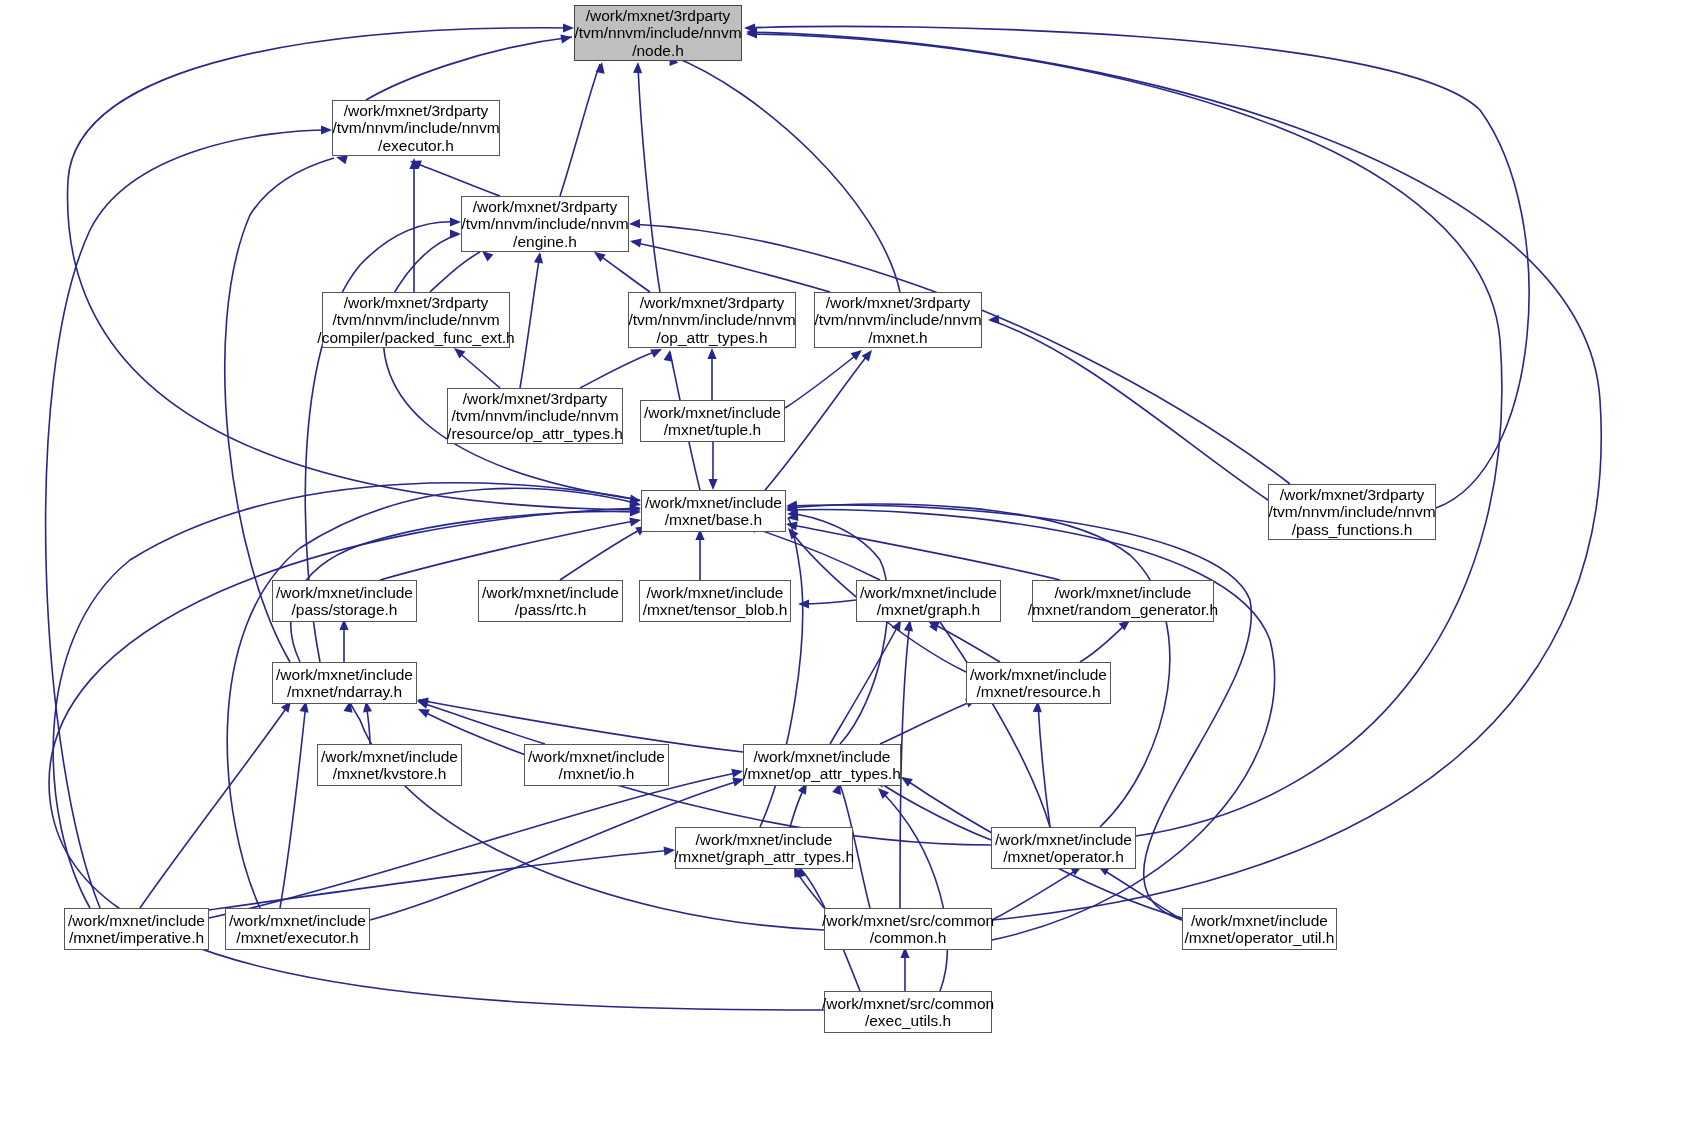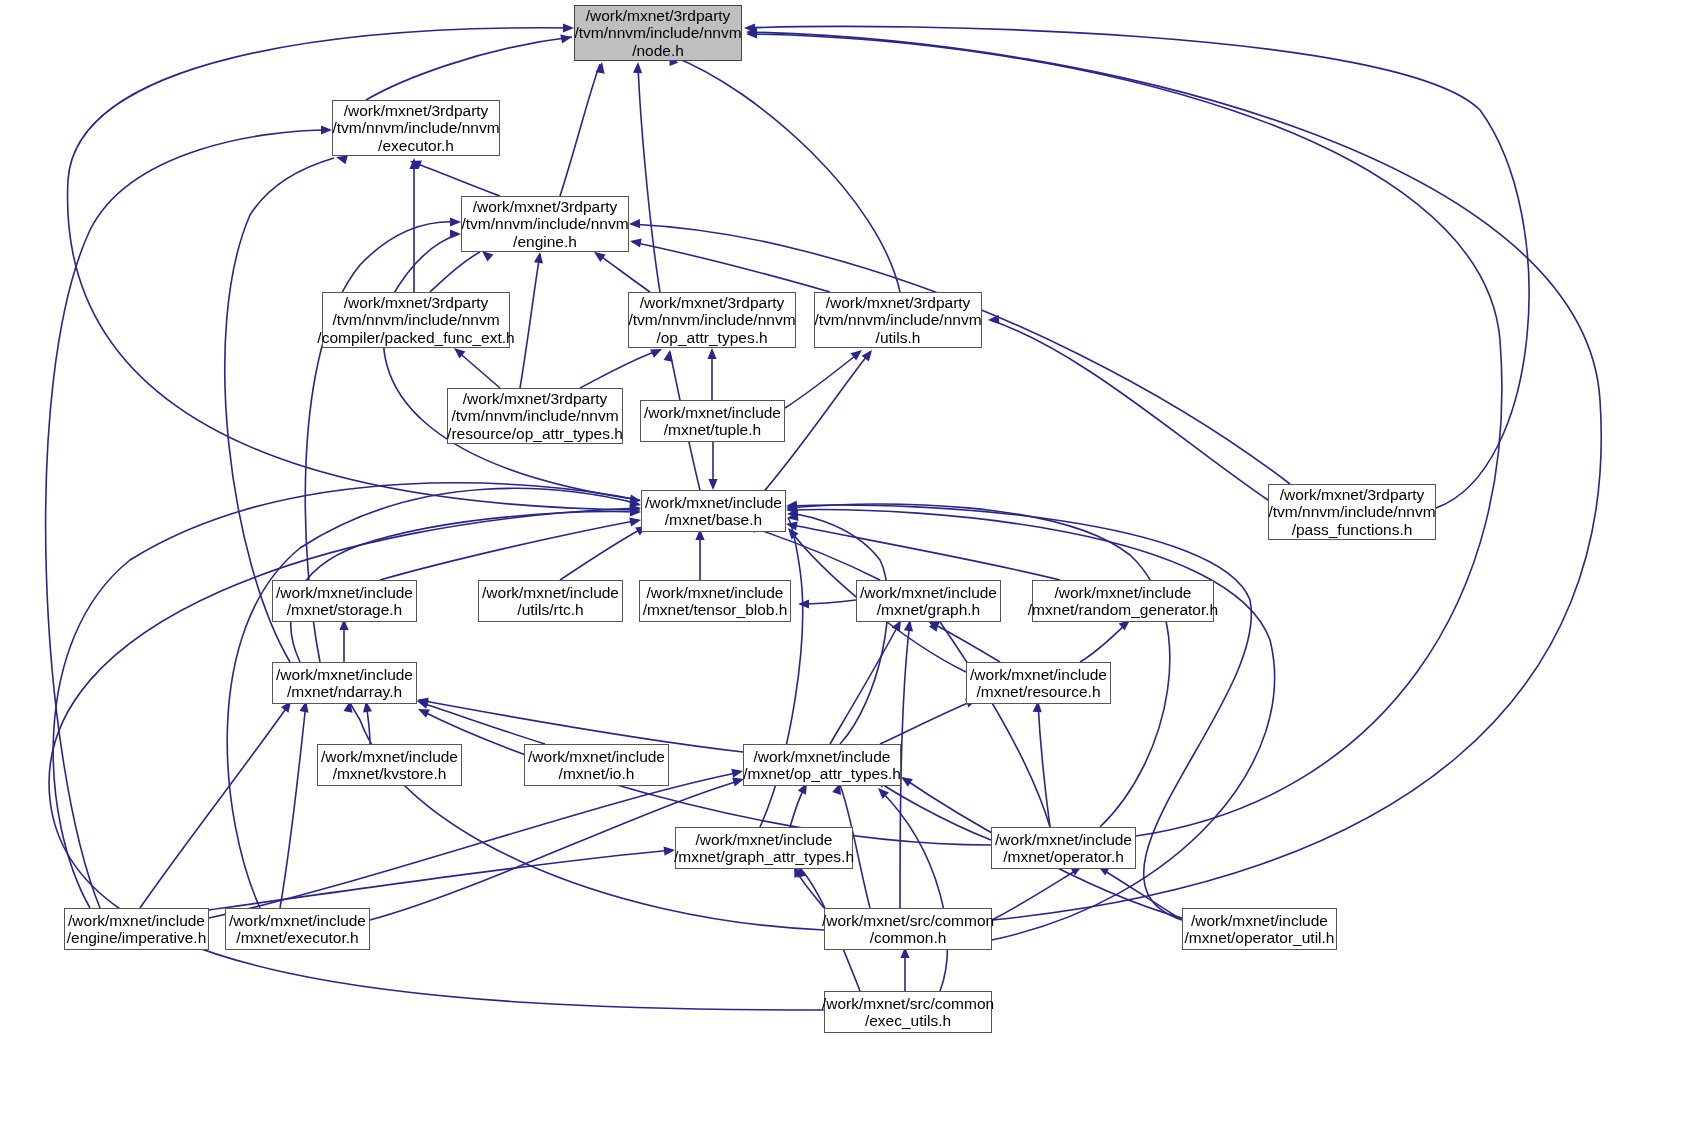--- a/index.html
+++ b/index.html
@@ -345,36 +345,36 @@
         <path class="edge-path" d="M 940,991 C 960,940 940,850 880,790"></path>
         <polygon class="arrow-head" points="0,0 -11,4.6 -11,-4.6" transform="translate(878,788) rotate(-135)"></polygon>
       </g>
     </svg>
   <div id="node-layer">
       <div class="node-box root-node" style="left: 574px; top: 5px; width: 168px; height: 56px;"><span class="node-line">/work/mxnet/3rdparty</span><span class="node-line">/tvm/nnvm/include/nnvm</span><span class="node-line">/node.h</span></div>
       <div class="node-box" style="left: 332px; top: 100px; width: 168px; height: 56px;"><span class="node-line">/work/mxnet/3rdparty</span><span class="node-line">/tvm/nnvm/include/nnvm</span><span class="node-line">/executor.h</span></div>
       <div class="node-box" style="left: 461px; top: 196px; width: 168px; height: 56px;"><span class="node-line">/work/mxnet/3rdparty</span><span class="node-line">/tvm/nnvm/include/nnvm</span><span class="node-line">/engine.h</span></div>
       <div class="node-box" style="left: 322px; top: 292px; width: 188px; height: 56px;"><span class="node-line">/work/mxnet/3rdparty</span><span class="node-line">/tvm/nnvm/include/nnvm</span><span class="node-line">/compiler/packed_func_ext.h</span></div>
       <div class="node-box" style="left: 628px; top: 292px; width: 168px; height: 56px;"><span class="node-line">/work/mxnet/3rdparty</span><span class="node-line">/tvm/nnvm/include/nnvm</span><span class="node-line">/op_attr_types.h</span></div>
-      <div class="node-box" style="left: 814px; top: 292px; width: 168px; height: 56px;"><span class="node-line">/work/mxnet/3rdparty</span><span class="node-line">/tvm/nnvm/include/nnvm</span><span class="node-line">/utils.h</span></div>
+      <div class="node-box" style="left: 814px; top: 292px; width: 168px; height: 56px;"><span class="node-line">/work/mxnet/3rdparty</span><span class="node-line">/tvm/nnvm/include/nnvm</span><span class="node-line">/mxnet.h</span></div>
       <div class="node-box" style="left: 447px; top: 388px; width: 176px; height: 56px;"><span class="node-line">/work/mxnet/3rdparty</span><span class="node-line">/tvm/nnvm/include/nnvm</span><span class="node-line">/resource/op_attr_types.h</span></div>
       <div class="node-box" style="left: 640px; top: 400px; width: 145px; height: 39px;"><span class="node-line">/work/mxnet/include</span><span class="node-line">/mxnet/tuple.h</span></div>
       <div class="node-box" style="left: 1268px; top: 484px; width: 168px; height: 56px;"><span class="node-line">/work/mxnet/3rdparty</span><span class="node-line">/tvm/nnvm/include/nnvm</span><span class="node-line">/pass_functions.h</span></div>
       <div class="node-box" style="left: 641px; top: 490px; width: 145px; height: 39px;"><span class="node-line">/work/mxnet/include</span><span class="node-line">/mxnet/base.h</span></div>
-      <div class="node-box" style="left: 272px; top: 580px; width: 145px; height: 39px;"><span class="node-line">/work/mxnet/include</span><span class="node-line">/mxnet/storage.h</span></div>
-      <div class="node-box" style="left: 478px; top: 580px; width: 145px; height: 39px;"><span class="node-line">/work/mxnet/include</span><span class="node-line">/utils/rtc.h</span></div>
+      <div class="node-box" style="left: 272px; top: 580px; width: 145px; height: 39px;"><span class="node-line">/work/mxnet/include</span><span class="node-line">/pass/storage.h</span></div>
+      <div class="node-box" style="left: 478px; top: 580px; width: 145px; height: 39px;"><span class="node-line">/work/mxnet/include</span><span class="node-line">/pass/rtc.h</span></div>
       <div class="node-box" style="left: 639px; top: 580px; width: 152px; height: 39px;"><span class="node-line">/work/mxnet/include</span><span class="node-line">/mxnet/tensor_blob.h</span></div>
       <div class="node-box" style="left: 856px; top: 580px; width: 145px; height: 39px;"><span class="node-line">/work/mxnet/include</span><span class="node-line">/mxnet/graph.h</span></div>
       <div class="node-box" style="left: 1032px; top: 580px; width: 182px; height: 39px;"><span class="node-line">/work/mxnet/include</span><span class="node-line">/mxnet/random_generator.h</span></div>
       <div class="node-box" style="left: 966px; top: 662px; width: 145px; height: 39px;"><span class="node-line">/work/mxnet/include</span><span class="node-line">/mxnet/resource.h</span></div>
       <div class="node-box" style="left: 272px; top: 662px; width: 145px; height: 39px;"><span class="node-line">/work/mxnet/include</span><span class="node-line">/mxnet/ndarray.h</span></div>
       <div class="node-box" style="left: 317px; top: 744px; width: 145px; height: 39px;"><span class="node-line">/work/mxnet/include</span><span class="node-line">/mxnet/kvstore.h</span></div>
       <div class="node-box" style="left: 524px; top: 744px; width: 145px; height: 39px;"><span class="node-line">/work/mxnet/include</span><span class="node-line">/mxnet/io.h</span></div>
       <div class="node-box" style="left: 743px; top: 744px; width: 158px; height: 39px;"><span class="node-line">/work/mxnet/include</span><span class="node-line">/mxnet/op_attr_types.h</span></div>
       <div class="node-box" style="left: 675px; top: 827px; width: 178px; height: 39px;"><span class="node-line">/work/mxnet/include</span><span class="node-line">/mxnet/graph_attr_types.h</span></div>
       <div class="node-box" style="left: 991px; top: 827px; width: 145px; height: 39px;"><span class="node-line">/work/mxnet/include</span><span class="node-line">/mxnet/operator.h</span></div>
-      <div class="node-box" style="left: 64px; top: 908px; width: 145px; height: 39px;"><span class="node-line">/work/mxnet/include</span><span class="node-line">/engine/imperative.h</span></div>
+      <div class="node-box" style="left: 64px; top: 908px; width: 145px; height: 39px;"><span class="node-line">/work/mxnet/include</span><span class="node-line">/mxnet/imperative.h</span></div>
       <div class="node-box" style="left: 225px; top: 908px; width: 145px; height: 39px;"><span class="node-line">/work/mxnet/include</span><span class="node-line">/mxnet/executor.h</span></div>
       <div class="node-box" style="left: 824px; top: 908px; width: 168px; height: 39px;"><span class="node-line">/work/mxnet/src/common</span><span class="node-line">/common.h</span></div>
       <div class="node-box" style="left: 1182px; top: 908px; width: 155px; height: 39px;"><span class="node-line">/work/mxnet/include</span><span class="node-line">/mxnet/operator_util.h</span></div>
       <div class="node-box" style="left: 824px; top: 991px; width: 168px; height: 39px;"><span class="node-line">/work/mxnet/src/common</span><span class="node-line">/exec_utils.h</span></div>
     </div>
 </div>
 
 </body></html>

